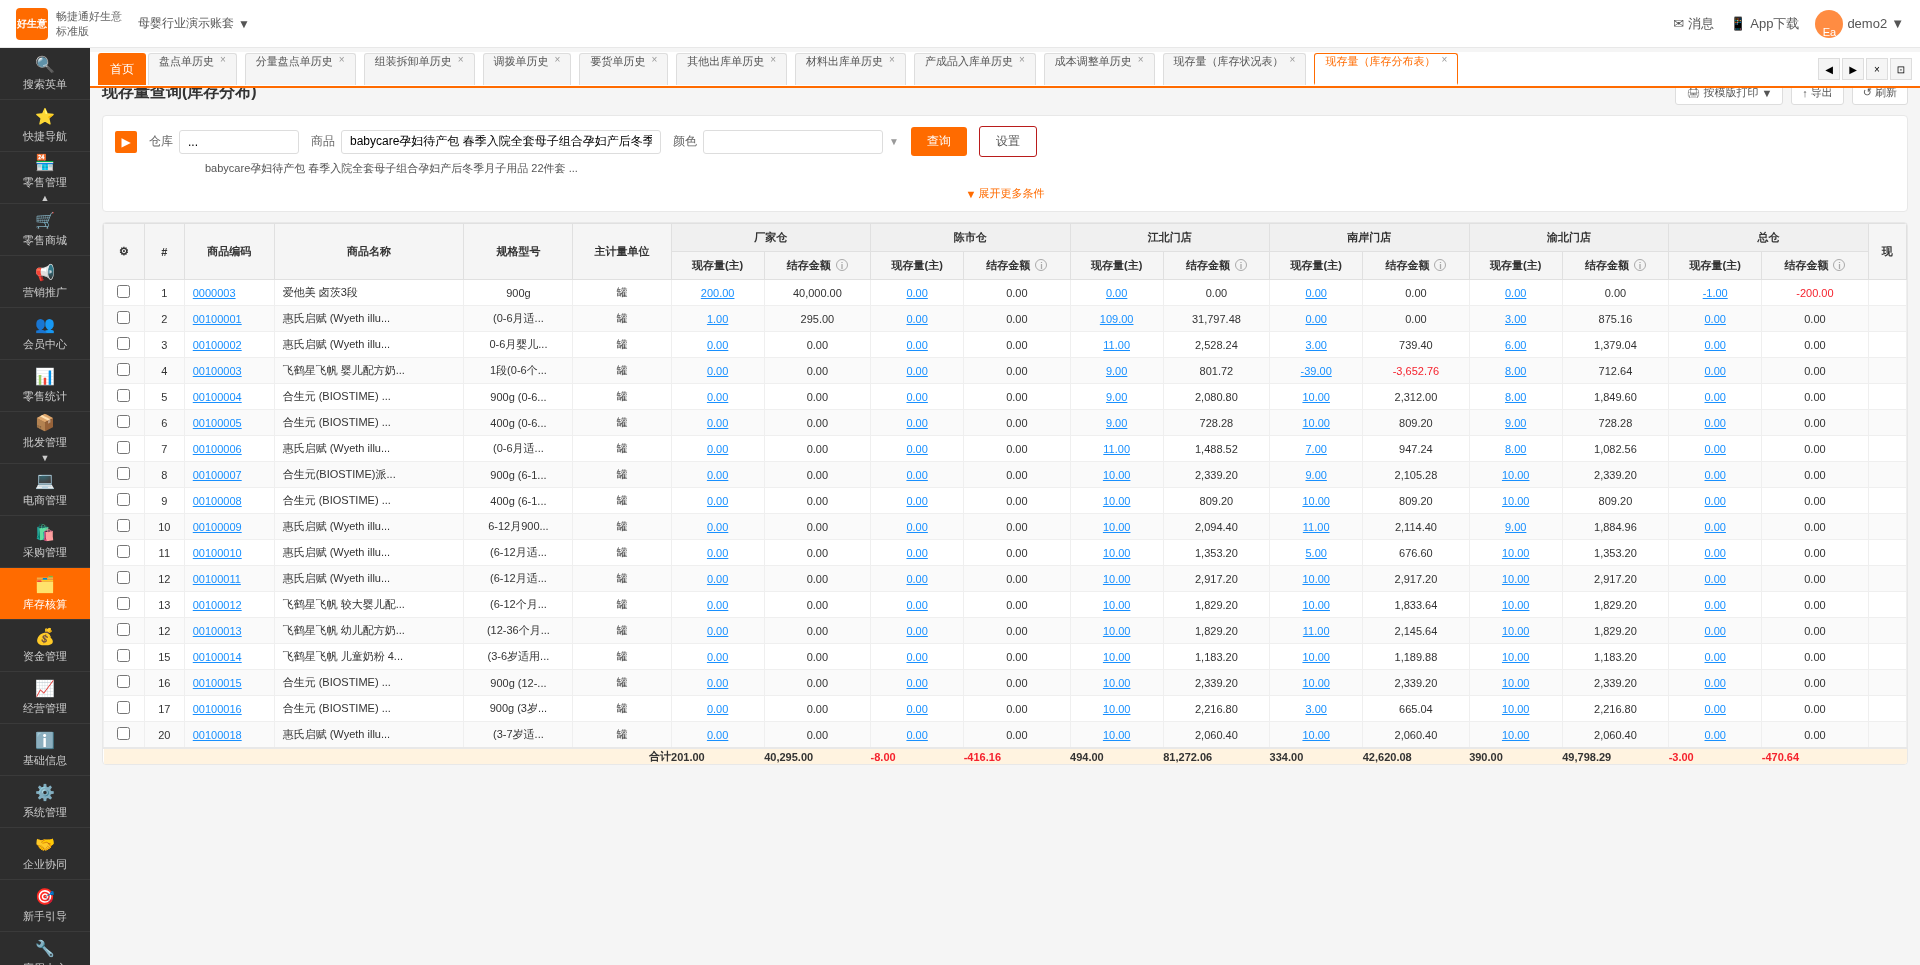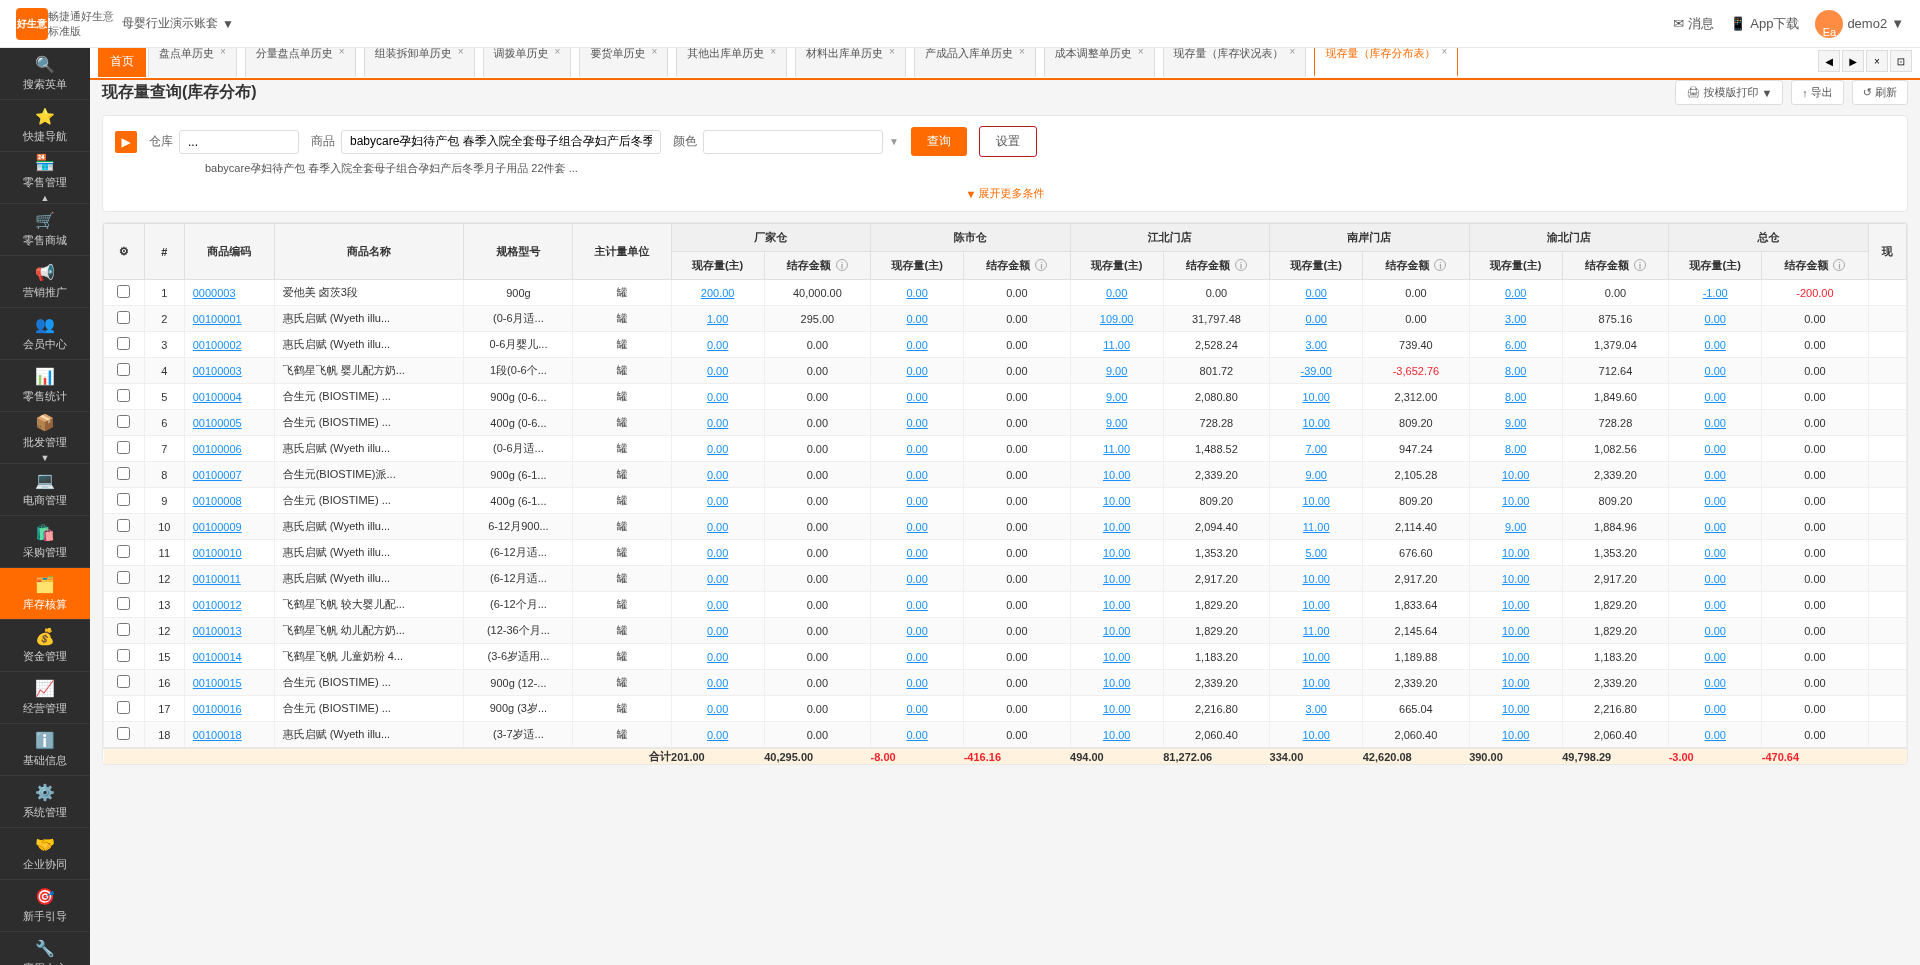--- a/index.html
+++ b/index.html
@@ -14,21 +14,21 @@
       justify-content: space-between;
       padding: 0 16px;
       border-bottom: 1px solid #e8e8e8;
       position: fixed;
       top: 0; left: 0; right: 0;
       z-index: 100;
     }
     .logo-area {
       display: flex;
       align-items: center;
-      gap: 0;
+      gap: 8px;
     }
     .logo-icon {
       width: 32px; height: 32px;
       background: #ff6b00;
       border-radius: 4px;
       display: flex; align-items: center; justify-content: center;
       color: white; font-size: 10px; font-weight: bold;
     }
     .logo-text { font-size: 11px; color: #666; line-height: 1.3; }
     .top-right {
@@ -51,21 +51,21 @@
 
     
     .tabs-bar {
       height: 36px;
       background: #fff;
       display: flex;
       align-items: center;
       padding: 0 8px;
       border-bottom: 2px solid #ff6b00;
       position: fixed;
-      top: 44px; left: 90px; right: 0;
+      top: 52px; left: 90px; right: 0;
       z-index: 99;
       overflow: hidden;
     }
     .tab-item {
       display: flex;
       align-items: flex-start;
       padding: 0 10px;
       height: 32px;
       font-size: 11px;
       color: #555;
@@ -938,21 +938,21 @@
     <td class=""><span class="cell-link">3.00</span></td>
     <td class="">665.04</td>
     <td><span class="cell-link">10.00</span></td>
     <td>2,216.80</td>
     <td class=""><span class="cell-link">0.00</span></td>
     <td class="">0.00</td>
     <td></td>
   </tr>
           <tr>
     <td><input type="checkbox" style=""></td>
-    <td>18</td>
+    <td>20</td>
     <td class="cell-link text-left">00100018</td>
     <td class="text-left">惠氏启赋 (Wyeth illu...</td>
     <td>(3-7岁适...</td>
     <td>罐</td>
     <td><span class="cell-link">0.00</span></td>
     <td>0.00</td>
     <td><span class="cell-link">0.00</span></td>
     <td>0.00</td>
     <td><span class="cell-link">10.00</span></td>
     <td>2,060.40</td>

